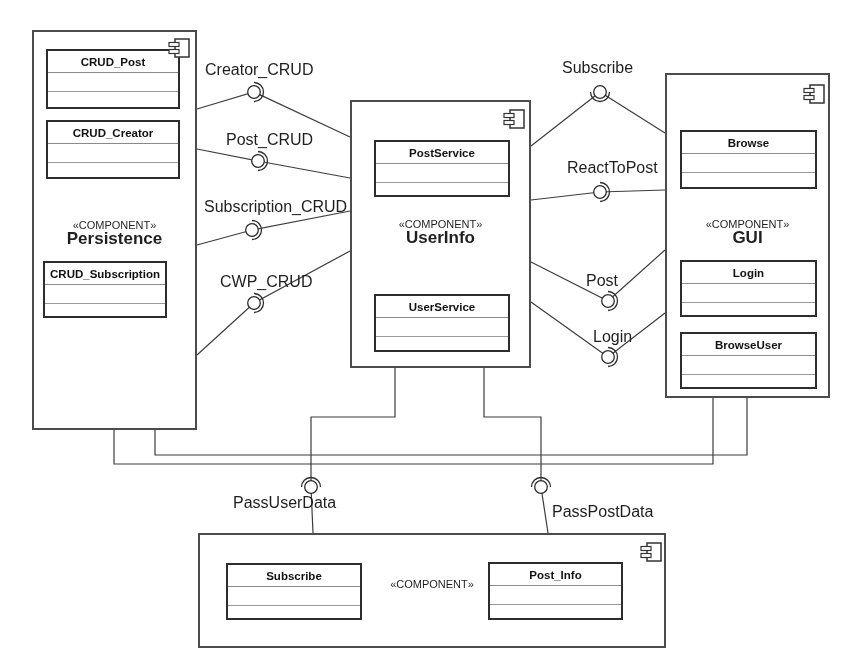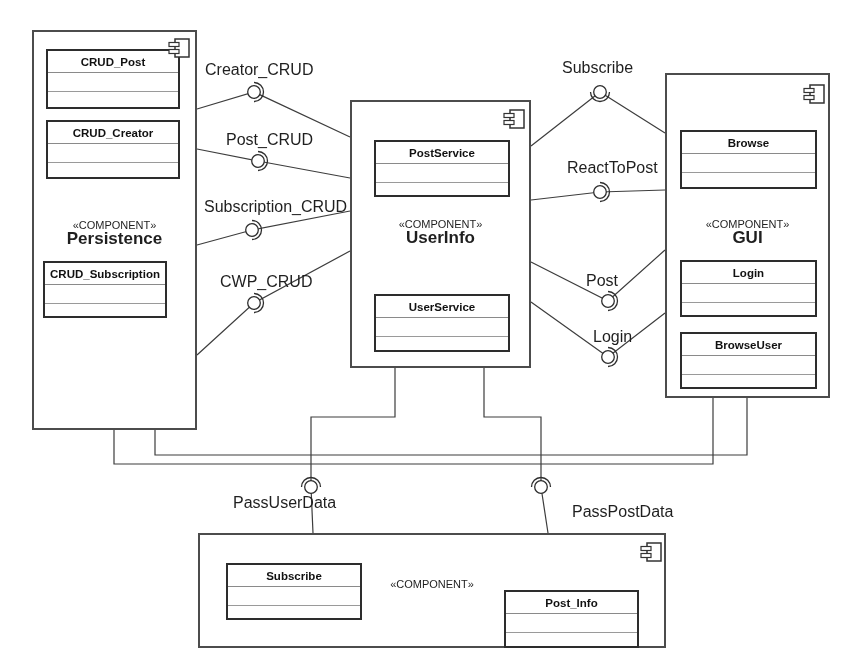--- a/index.html
+++ b/index.html
@@ -179,31 +179,31 @@
       <rect x="1" y="11.5" width="10" height="4" fill="#ffffff" stroke="#333333" stroke-width="1.2"></rect>
     </svg>
     <div class="classbox" style="left:26px;top:28px;width:136px;height:57px;">
       <div class="classtitle">Subscribe</div>
       <div class="classrow"></div>
       <div class="classrow"></div>
     </div>
     <div class="stereo" style="top:43px;">
       <div>«COMPONENT»</div>
     </div>
-    <div class="classbox" style="left:304px;top:27px;width:135px;height:58px;margin-top:28px;">
+    <div class="classbox" style="left:288px;top:27px;width:135px;height:58px;">
       <div class="classtitle">Post_Info</div>
       <div class="classrow"></div>
       <div class="classrow"></div>
     </div>
   </div>
 
   <div class="iface-label" style="left:205px;top:64px;">Creator_CRUD</div>
   <div class="iface-label" style="left:226px;top:134px;">Post_CRUD</div>
   <div class="iface-label" style="left:204px;top:201px;">Subscription_CRUD</div>
   <div class="iface-label" style="left:220px;top:276px;">CWP_CRUD</div>
   <div class="iface-label" style="left:562px;top:62px;">Subscribe</div>
   <div class="iface-label" style="left:567px;top:162px;">ReactToPost</div>
   <div class="iface-label" style="left:586px;top:275px;text-align:right;">Post</div>
   <div class="iface-label" style="left:593px;top:331px;">Login</div>
   <div class="iface-label" style="left:233px;top:497px;">PassUserData</div>
-  <div class="iface-label" style="left:572px;top:506px;">PassPostData</div>
+  <div class="iface-label" style="left:552px;top:506px;">PassPostData</div>
 
 </div>
 
 </body></html>

